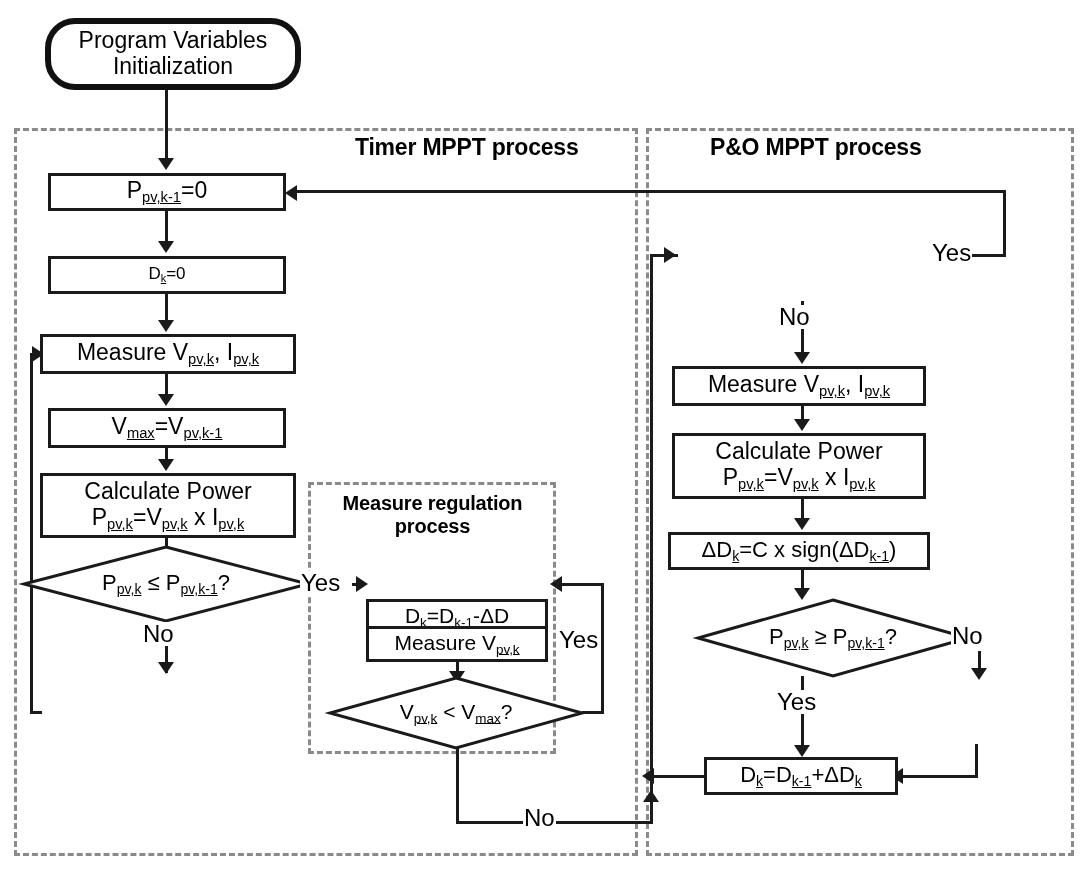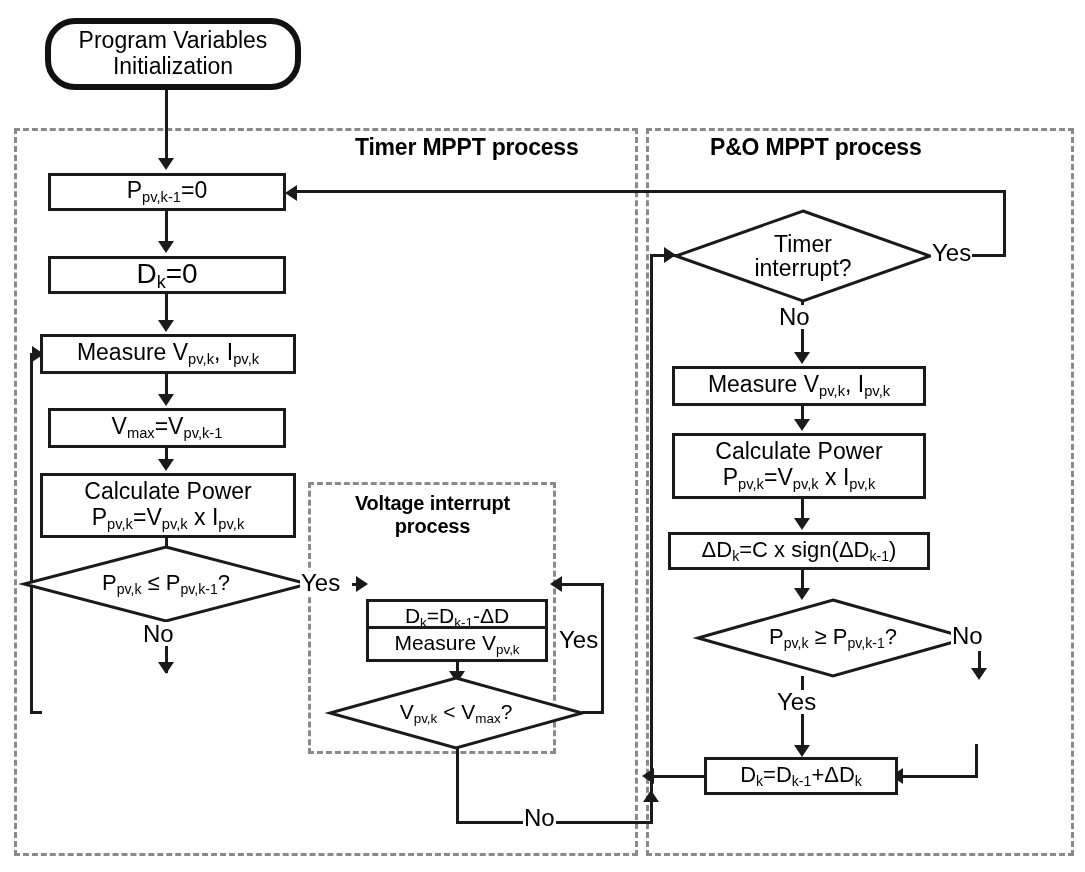--- a/index.html
+++ b/index.html
@@ -36,36 +36,36 @@
   .a-up{border-left:8px solid transparent;border-right:8px solid transparent;
         border-bottom:12px solid #1a1a1a;}
   .a-left{border-top:8px solid transparent;border-bottom:8px solid transparent;
           border-right:12px solid #1a1a1a;}
   .a-right{border-top:8px solid transparent;border-bottom:8px solid transparent;
            border-left:12px solid #1a1a1a;}
 
   .elabel{position:absolute;z-index:5;background:#fff;white-space:nowrap;
           line-height:1;padding:0 1px;}
 
-  sub{font-size:0.64em;vertical-align:-0.28em;}
+  sub{font-size:0.64em;vertical-align:-0.28em;text-decoration:underline;}
   .sup{font-size:0.72em;vertical-align:0.42em;}
 </style>
 </head>
 <body>
 
 <div id="canvas">
 
   <div class="panel" style="left:14px;top:128px;width:624px;height:728px;"></div>
   <div class="panel" style="left:646px;top:128px;width:428px;height:728px;"></div>
   <div class="panel" style="left:308px;top:482px;width:248px;height:272px;"></div>
 
   <div class="panel-title" style="left:355px;top:134px;font-size:23px;">Timer MPPT process</div>
   <div class="panel-title" style="left:710px;top:134px;font-size:23px;">P&amp;O MPPT process</div>
   <div class="panel-title" style="left:330px;top:492px;width:205px;font-size:20px;text-align:center;line-height:1.15;">
-    <span>Voltage interrupt</span><br>
+    <span>Measure regulation</span><br>
     <span>process</span>
   </div>
 
   <div class="node term" style="left:45px;top:18px;width:256px;height:72px;">
     <div class="label" style="font-size:23px;line-height:1.12;">
       <span>Program Variables</span><br>
       <span>Initialization</span>
     </div>
   </div>
 
@@ -73,21 +73,21 @@
   <div class="arrow a-down" style="left:158px;top:158px;"></div>
 
   <div class="node proc" style="left:48px;top:173px;width:238px;height:38px;">
     <span class="label" style="font-size:23px;">P<sub>pv,k-1</sub>=0</span>
   </div>
 
   <div class="conn v" style="left:165px;top:211px;height:34px;"></div>
   <div class="arrow a-down" style="left:158px;top:241px;"></div>
 
   <div class="node proc" style="left:48px;top:256px;width:238px;height:38px;">
-    <span class="label" style="font-size:28px;">D<sub>k</sub>=0</span>
+    <span class="label" style="font-size:17px;">D<sub>k</sub>=0</span>
   </div>
 
   <div class="conn v" style="left:165px;top:294px;height:30px;"></div>
   <div class="arrow a-down" style="left:158px;top:320px;"></div>
 
   <div class="node proc" style="left:40px;top:334px;width:256px;height:40px;">
     <span class="label" style="font-size:23px;">Measure V<sub>pv,k</sub>, I<sub>pv,k</sub></span>
   </div>
 
   <div class="conn v" style="left:165px;top:374px;height:24px;"></div>
@@ -167,31 +167,20 @@
   <div class="conn h" style="left:456px;top:821px;width:196px;"></div>
   <div class="elabel" style="left:523px;top:806px;font-size:24px;">No</div>
   <div class="arrow a-up" style="left:643px;top:790px;"></div>
 
   <div class="conn h" style="left:958px;top:254px;width:48px;"></div>
   <div class="conn v" style="left:1003px;top:190px;height:66px;"></div>
   <div class="conn h" style="left:297px;top:190px;width:709px;"></div>
   <div class="arrow a-left" style="left:285px;top:185px;"></div>
   <div class="elabel" style="left:931px;top:241px;font-size:24px;">Yes</div>
 
-  <div class="diamond" style="left:674px;top:209px;width:258px;height:94px;">
-    <svg width="258" height="94" viewBox="0 0 258 94">
-      <polygon points="129,2 256,47 129,92 2,47" fill="#ffffff" stroke="#1a1a1a" stroke-width="3"></polygon>
-    </svg>
-    <div class="dtext" style="font-size:23px;">
-      <div>
-        <span>Timer</span><br>
-        <span>interrupt?</span>
-      </div>
-    </div>
-  </div>
 
   <div class="conn h" style="left:650px;top:254px;width:28px;"></div>
   <div class="arrow a-right" style="left:664px;top:247px;"></div>
   <div class="conn v" style="left:650px;top:254px;height:570px;"></div>
 
   <div class="conn v" style="left:801px;top:301px;height:58px;"></div>
   <div class="elabel" style="left:778px;top:305px;font-size:24px;">No</div>
   <div class="arrow a-down" style="left:794px;top:352px;"></div>
 
   <div class="node proc" style="left:672px;top:366px;width:254px;height:40px;">

